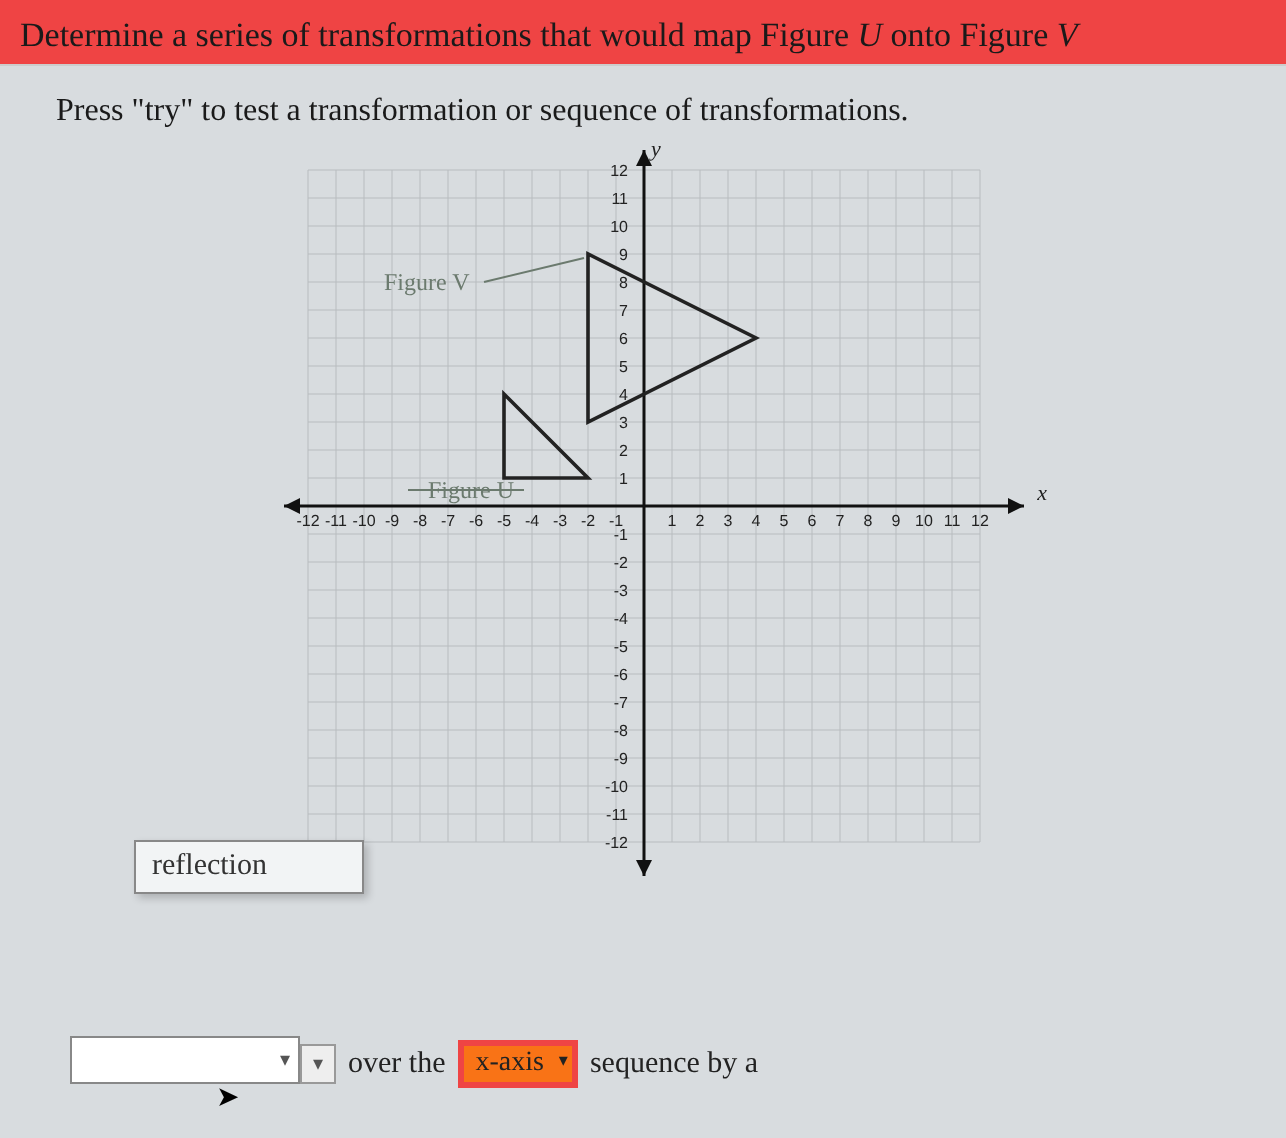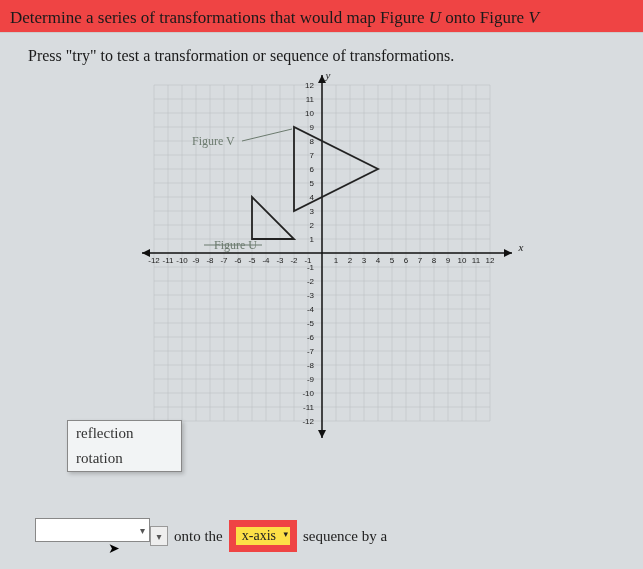--- a/index.html
+++ b/index.html
@@ -8,21 +8,21 @@
 .italic { font-style: italic; }
 .instruction { font-size: 16px; color: #1a1a1a; padding: 14px 10px 8px 28px; }
 .graph-area { position: relative; width: 400px; height: 370px; margin: 0 auto; }
 .graph-svg { position: absolute; left: 0; top: 0; }
 .axis-label-y { position: absolute; left: 204px; top: -4px; font-size: 11px; font-style: italic; color: #222; }
 .axis-label-x { position: absolute; right: -2px; top: 168px; font-size: 11px; font-style: italic; color: #222; }
 .dropdown-menu { position: absolute; left: 35px; top: 420px; background: #f2f4f5; border: 1px solid #888; width: 115px; box-shadow: 2px 2px 4px rgba(0,0,0,0.2); margin-left: 32px; }
 .dropdown-item { padding: 4px 8px; font-size: 15px; color: #333; cursor: pointer; }
 .answer-row { position: absolute; left: 150px; top: 520px; display: flex; align-items: center; gap: 6px; font-size: 15px; color: #222; }
 .dropdown-caret { width: 18px; height: 20px; border: 1px solid #999; background: #eee; display: inline-flex; align-items: center; justify-content: center; font-size: 10px; color: #555; }
-.axis-select { border: 7px solid #ef4444; background: #fde047; padding: 1px 14px 1px 6px; font-size: 14px; position: relative; }
+.axis-select { border: 3px solid #ef4444; background: #f97316; padding: 1px 14px 1px 6px; font-size: 14px; position: relative; }
 .small-dropdown { position: absolute; left: 35px; top: 518px; width: 115px; height: 24px; border: 1px solid #888; background: #fff; display: flex; align-items: center; justify-content: flex-end; padding-right: 4px; }
 .small-caret { font-size: 10px; color: #555; }
 .cursor-icon { position: absolute; left: 108px; top: 540px; font-size: 14px; color: #000; }
 .tick-label { font-size: 8px; fill: #222; font-family: Arial, sans-serif; }
 .fig-label { font-size: 12px; fill: #6b7a6e; font-family: Georgia, serif; }
 </style>
 </head>
 <body>
 
 <div class="question-title">
@@ -154,29 +154,28 @@
       <text class="fig-label" x="-108" y="-4">Figure U</text>
       <line x1="-118" y1="-8" x2="-60" y2="-8" stroke="#6b7a6e" stroke-width="1"></line>
       <text class="fig-label" x="-130" y="-108">Figure V</text>
       <line x1="-80" y1="-112" x2="-30" y2="-124" stroke="#6b7a6e" stroke-width="1"></line>
     </g>
   </svg>
 </div>
 
 <div class="dropdown-menu">
   <div class="dropdown-item">reflection</div>
-  <div class="dropdown-item">rotation</div>
 </div>
 
 <div class="small-dropdown">
   <span class="small-caret">▾</span>
 </div>
 <span class="cursor-icon">➤</span>
 
 <div class="answer-row">
   <span class="dropdown-caret">▾</span>
-  <span>onto the</span>
+  <span>over the</span>
   <span class="axis-select">
     <span>x-axis</span>
     <span style="position:absolute;right:2px;top:2px;font-size:9px;">▾</span>
   </span>
   <span>sequence by a</span>
 </div>
 
 </body></html>

